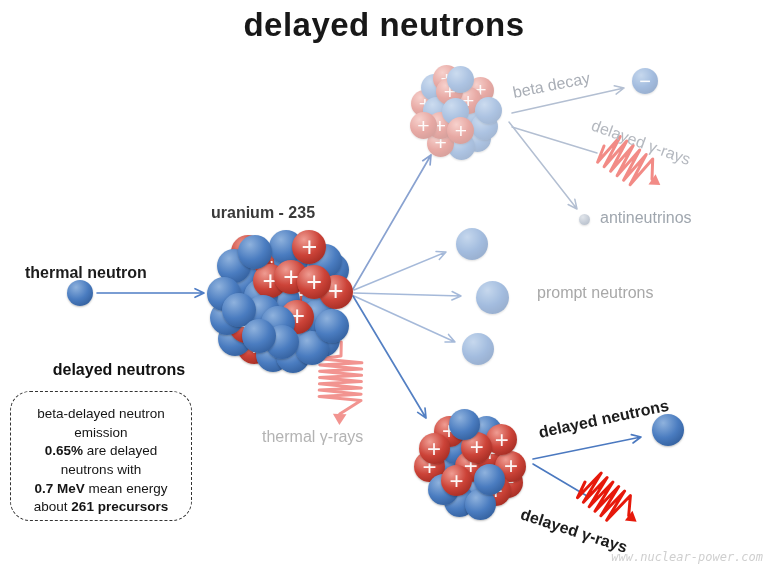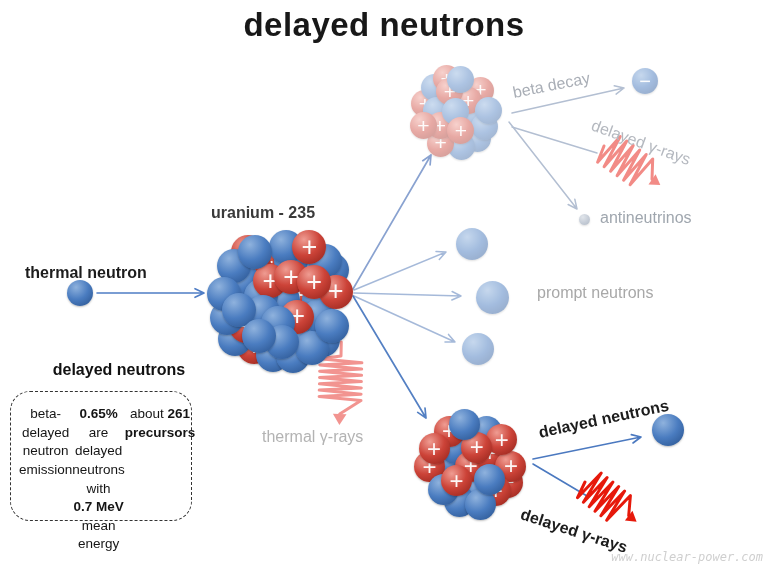--- a/index.html
+++ b/index.html
@@ -28,21 +28,21 @@
   .faded{opacity:.5;}
   .cluster{position:absolute;}
   .cluster.faded{opacity:.45;}
   .panel-heading{
     left:10px;top:361px;width:218px;text-align:center;
     font-size:16px;font-weight:700;color:#111;
   }
   .panel{
     position:absolute;left:10px;top:391px;width:182px;height:130px;
     border:1.6px dashed #333;border-radius:20px;box-sizing:border-box;
-    display:flex;flex-direction:row;justify-content:space-between;
+    display:flex;flex-direction:column;justify-content:space-between;
     padding:13px 8px;text-align:center;
     font-size:13.5px;color:#151515;line-height:1.38;
   }
   .panel b{font-weight:700;}
   .watermark{
     right:5px;top:551px;font-size:12px;color:#cfcfcf;
     font-family:"DejaVu Sans Mono","Liberation Mono",monospace;letter-spacing:0;font-style:italic;
   }
 </style>
 </head>

